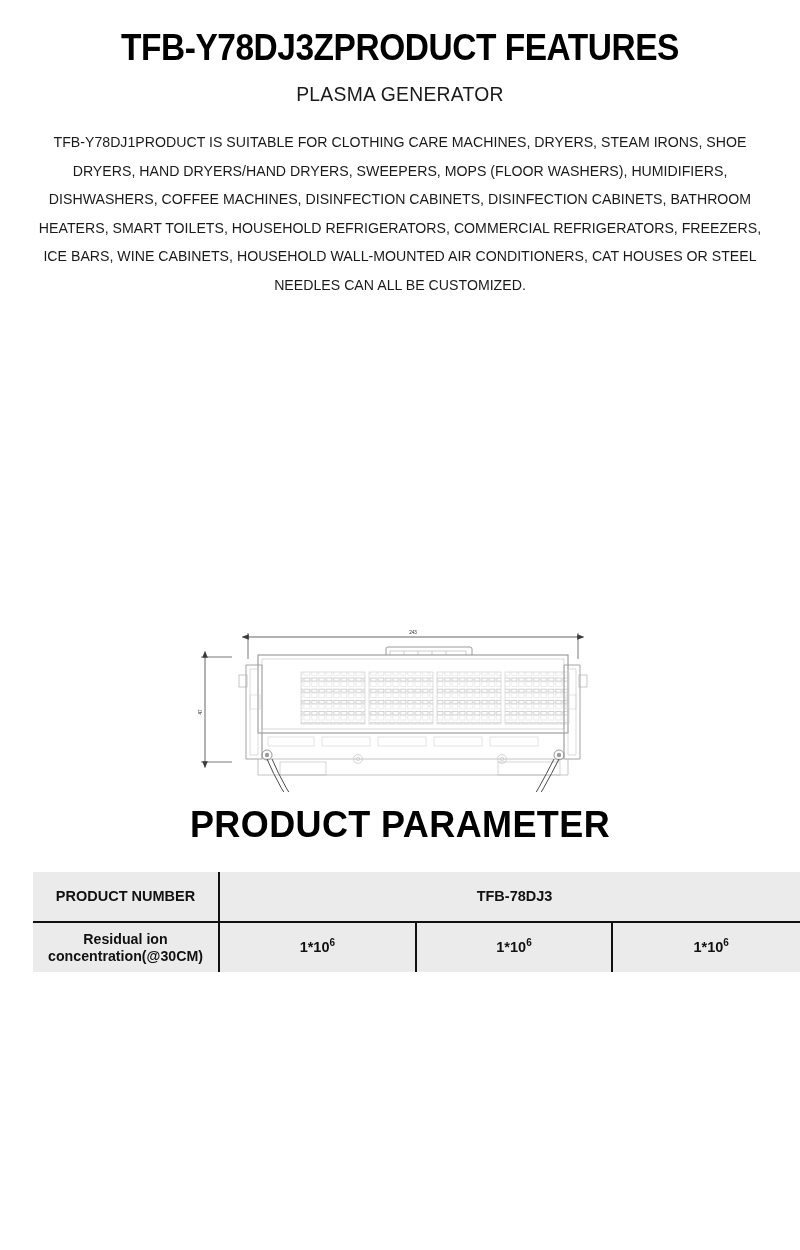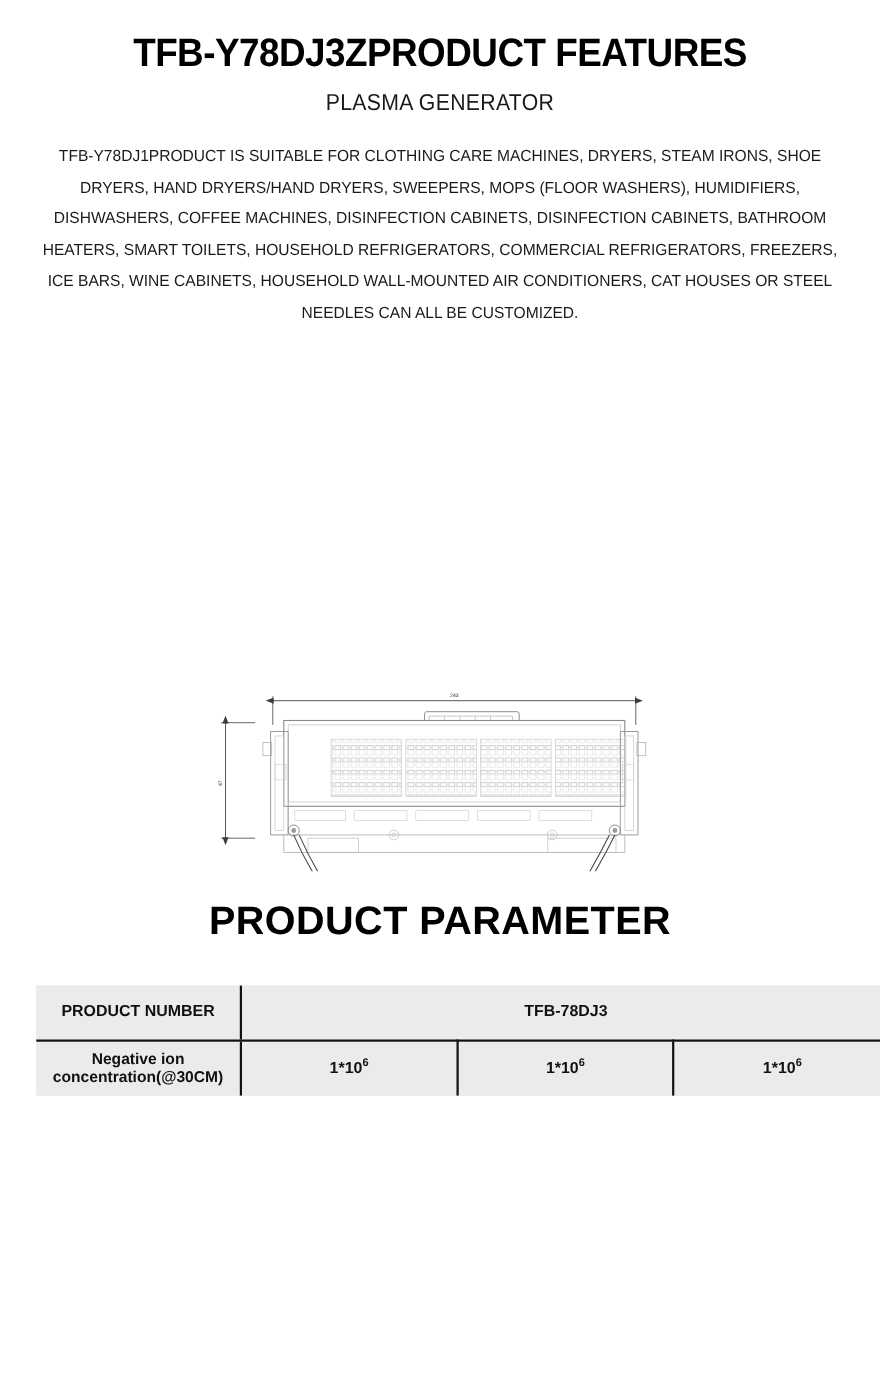--- a/index.html
+++ b/index.html
@@ -62,21 +62,21 @@
     left: 0;
   }
 
   
   .section-heading {
     text-align: center;
     font-weight: bold;
     font-size: 36px;
     letter-spacing: 0.4px;
     color: #000;
-    margin: 16px;
+    margin: 4px;
     padding-top: 8px;
   }
 
   
   .param-table-wrap {
     padding: 22px 30px 0 33px;
   }
   table.param-table {
     width: 776px;
     border-collapse: collapse;
@@ -283,21 +283,21 @@
 
 <div class="param-table-wrap">
   <table class="param-table">
     <tbody>
       <tr>
         <td class="rowlabel">PRODUCT NUMBER</td>
         <td colspan="3">TFB-78DJ3</td>
       </tr>
       <tr>
         <td class="rowlabel tall">
-          <span class="lbl-multiline">Negative ion concentration(@30CM)</span>
+          <span class="lbl-multiline">Residual ion concentration(@30CM)</span>
         </td>
         <td class="tall">
           <span>1*10</span><sup class="exp">6</sup>
         </td>
         <td class="tall">
           <span>1*10</span><sup class="exp">6</sup>
         </td>
         <td class="tall">
           <span>1*10</span><sup class="exp">6</sup>
         </td>

